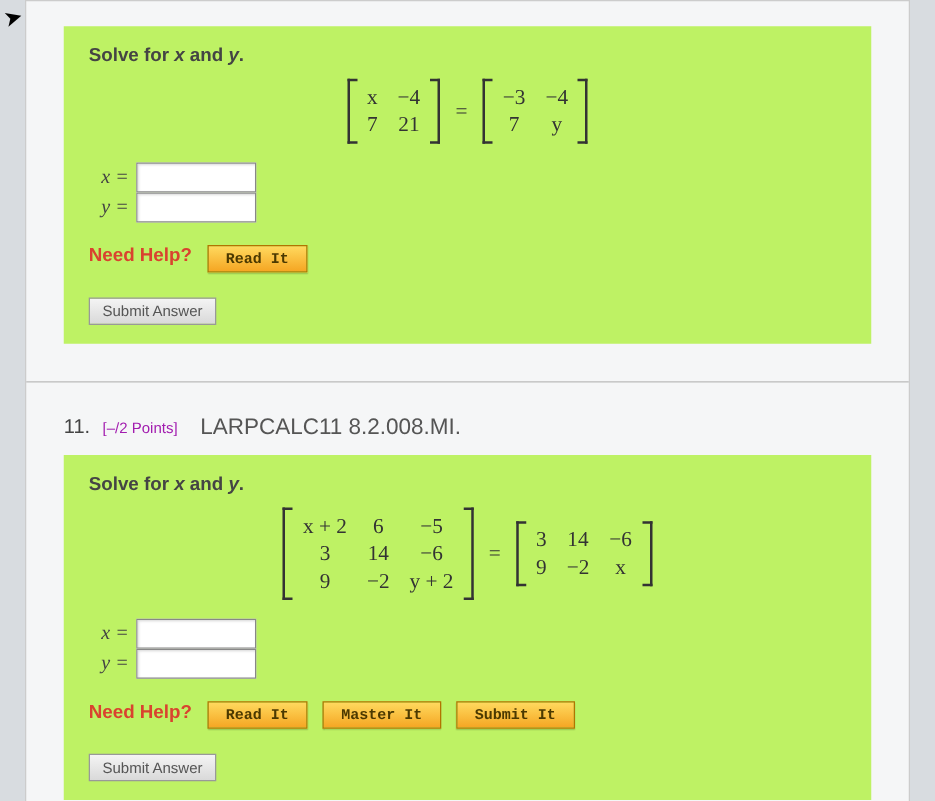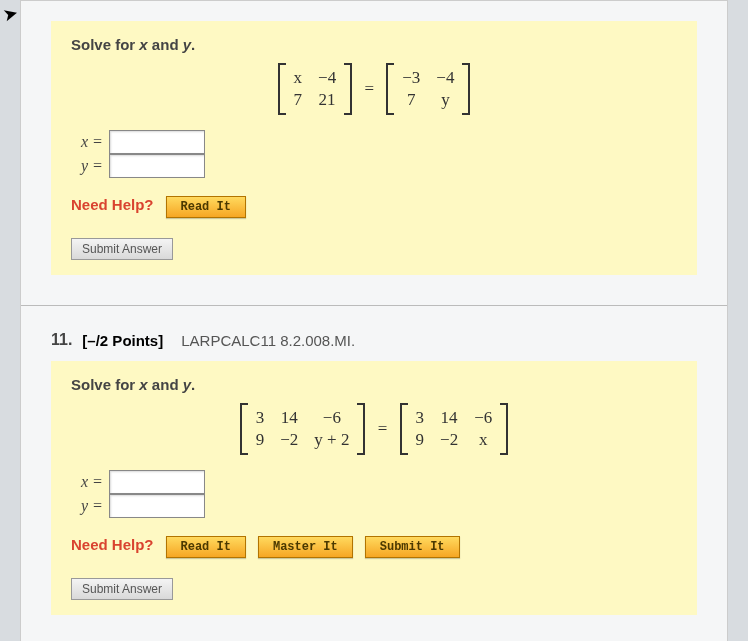--- a/index.html
+++ b/index.html
@@ -10,21 +10,21 @@
   color: #333;
   font-size: 14px;
 }
 .container {
   background: #f5f6f7;
   margin: 0 20px;
   padding: 20px 30px;
   border: 1px solid #ccc;
 }
 .question-block {
-  background: #fef9c3;
+  background: #bef264;
   padding: 15px 20px;
   margin-bottom: 30px;
 }
 .prompt {
   font-weight: bold;
   color: #444;
   margin-bottom: 10px;
   font-size: 15px;
 }
 .prompt em { font-style: italic; }
@@ -97,32 +97,32 @@
   cursor: pointer;
 }
 .divider { border: none; border-top: 1px solid #bbb; margin: 25px -30px; }
 .q-header {
   display: flex;
   align-items: center;
   gap: 10px;
   flex-wrap: wrap;
   margin-bottom: 12px;
 }
-.q-num { font-weight: bold; color: #444; font-size: 16px; }
-.points { color: #000000; font-weight: bold; font-size: 15px; }
+.q-num { font-weight: normal; color: #444; font-size: 16px; }
+.points { color: #a21caf; font-weight: normal; font-size: 12px; }
 .outline-btn {
   border: 1px solid #2e7ab8;
   color: #2e7ab8;
   background: #fff;
   padding: 6px 14px;
   font-size: 14px;
   font-weight: bold;
   cursor: pointer;
 }
-.ref-code { color: #555; font-size: 15px; margin-left: 8px; }
+.ref-code { color: #555; font-size: 18px; margin-left: 8px; }
 .cursor-icon {
   position: absolute;
   top: 3px; left: 3px;
   font-size: 18px;
   color: #000;
   transform: rotate(-15deg);
 }
 </style>
 </head>
 <body>
@@ -195,20 +195,25 @@
 
   <div class="question-block">
     <div class="prompt">
       <span>Solve for </span><em>x</em><span> and </span><em>y</em><span>.</span>
     </div>
 
     <div class="matrix-eqn">
       <span class="matrix">
         <table>
           <tbody>
+              <tr>
+                <td>x + 2</td>
+                <td>6</td>
+                <td>−5</td>
+              </tr>
           <tr>
                 <td>3</td>
                 <td>14</td>
                 <td>−6</td>
               </tr>
           <tr>
                 <td>9</td>
                 <td>−2</td>
                 <td>y + 2</td>
               </tr>

